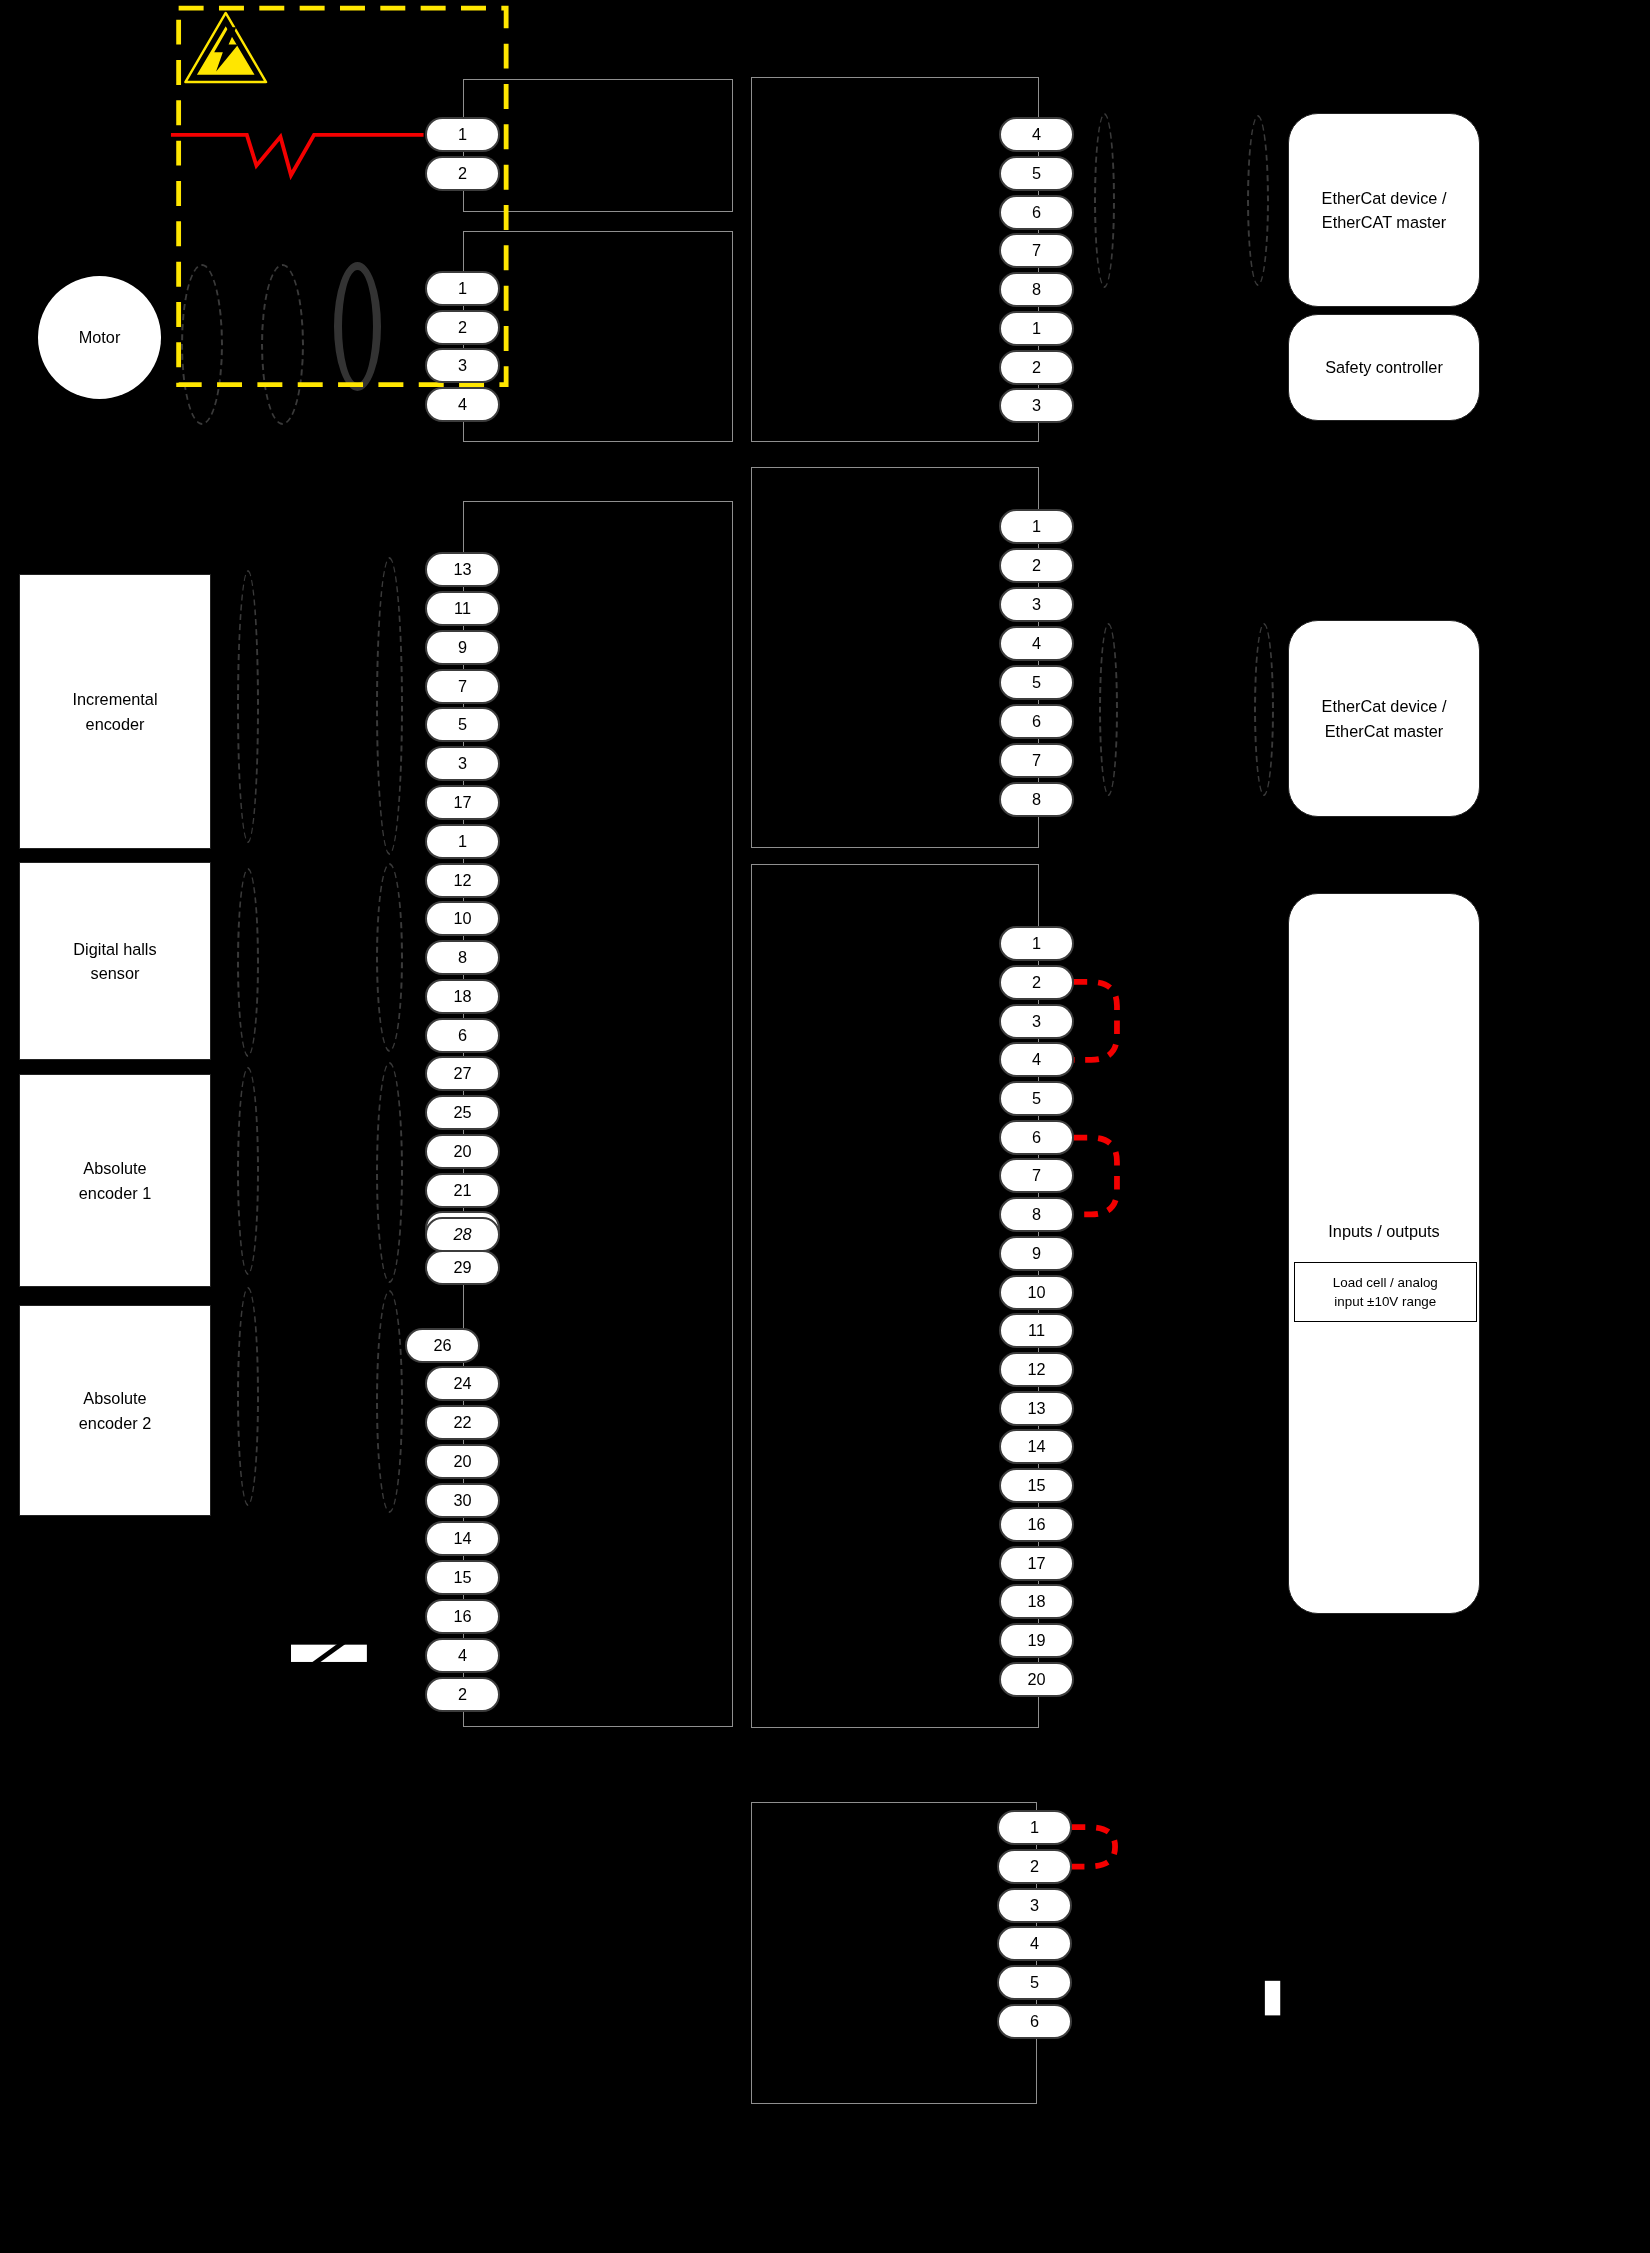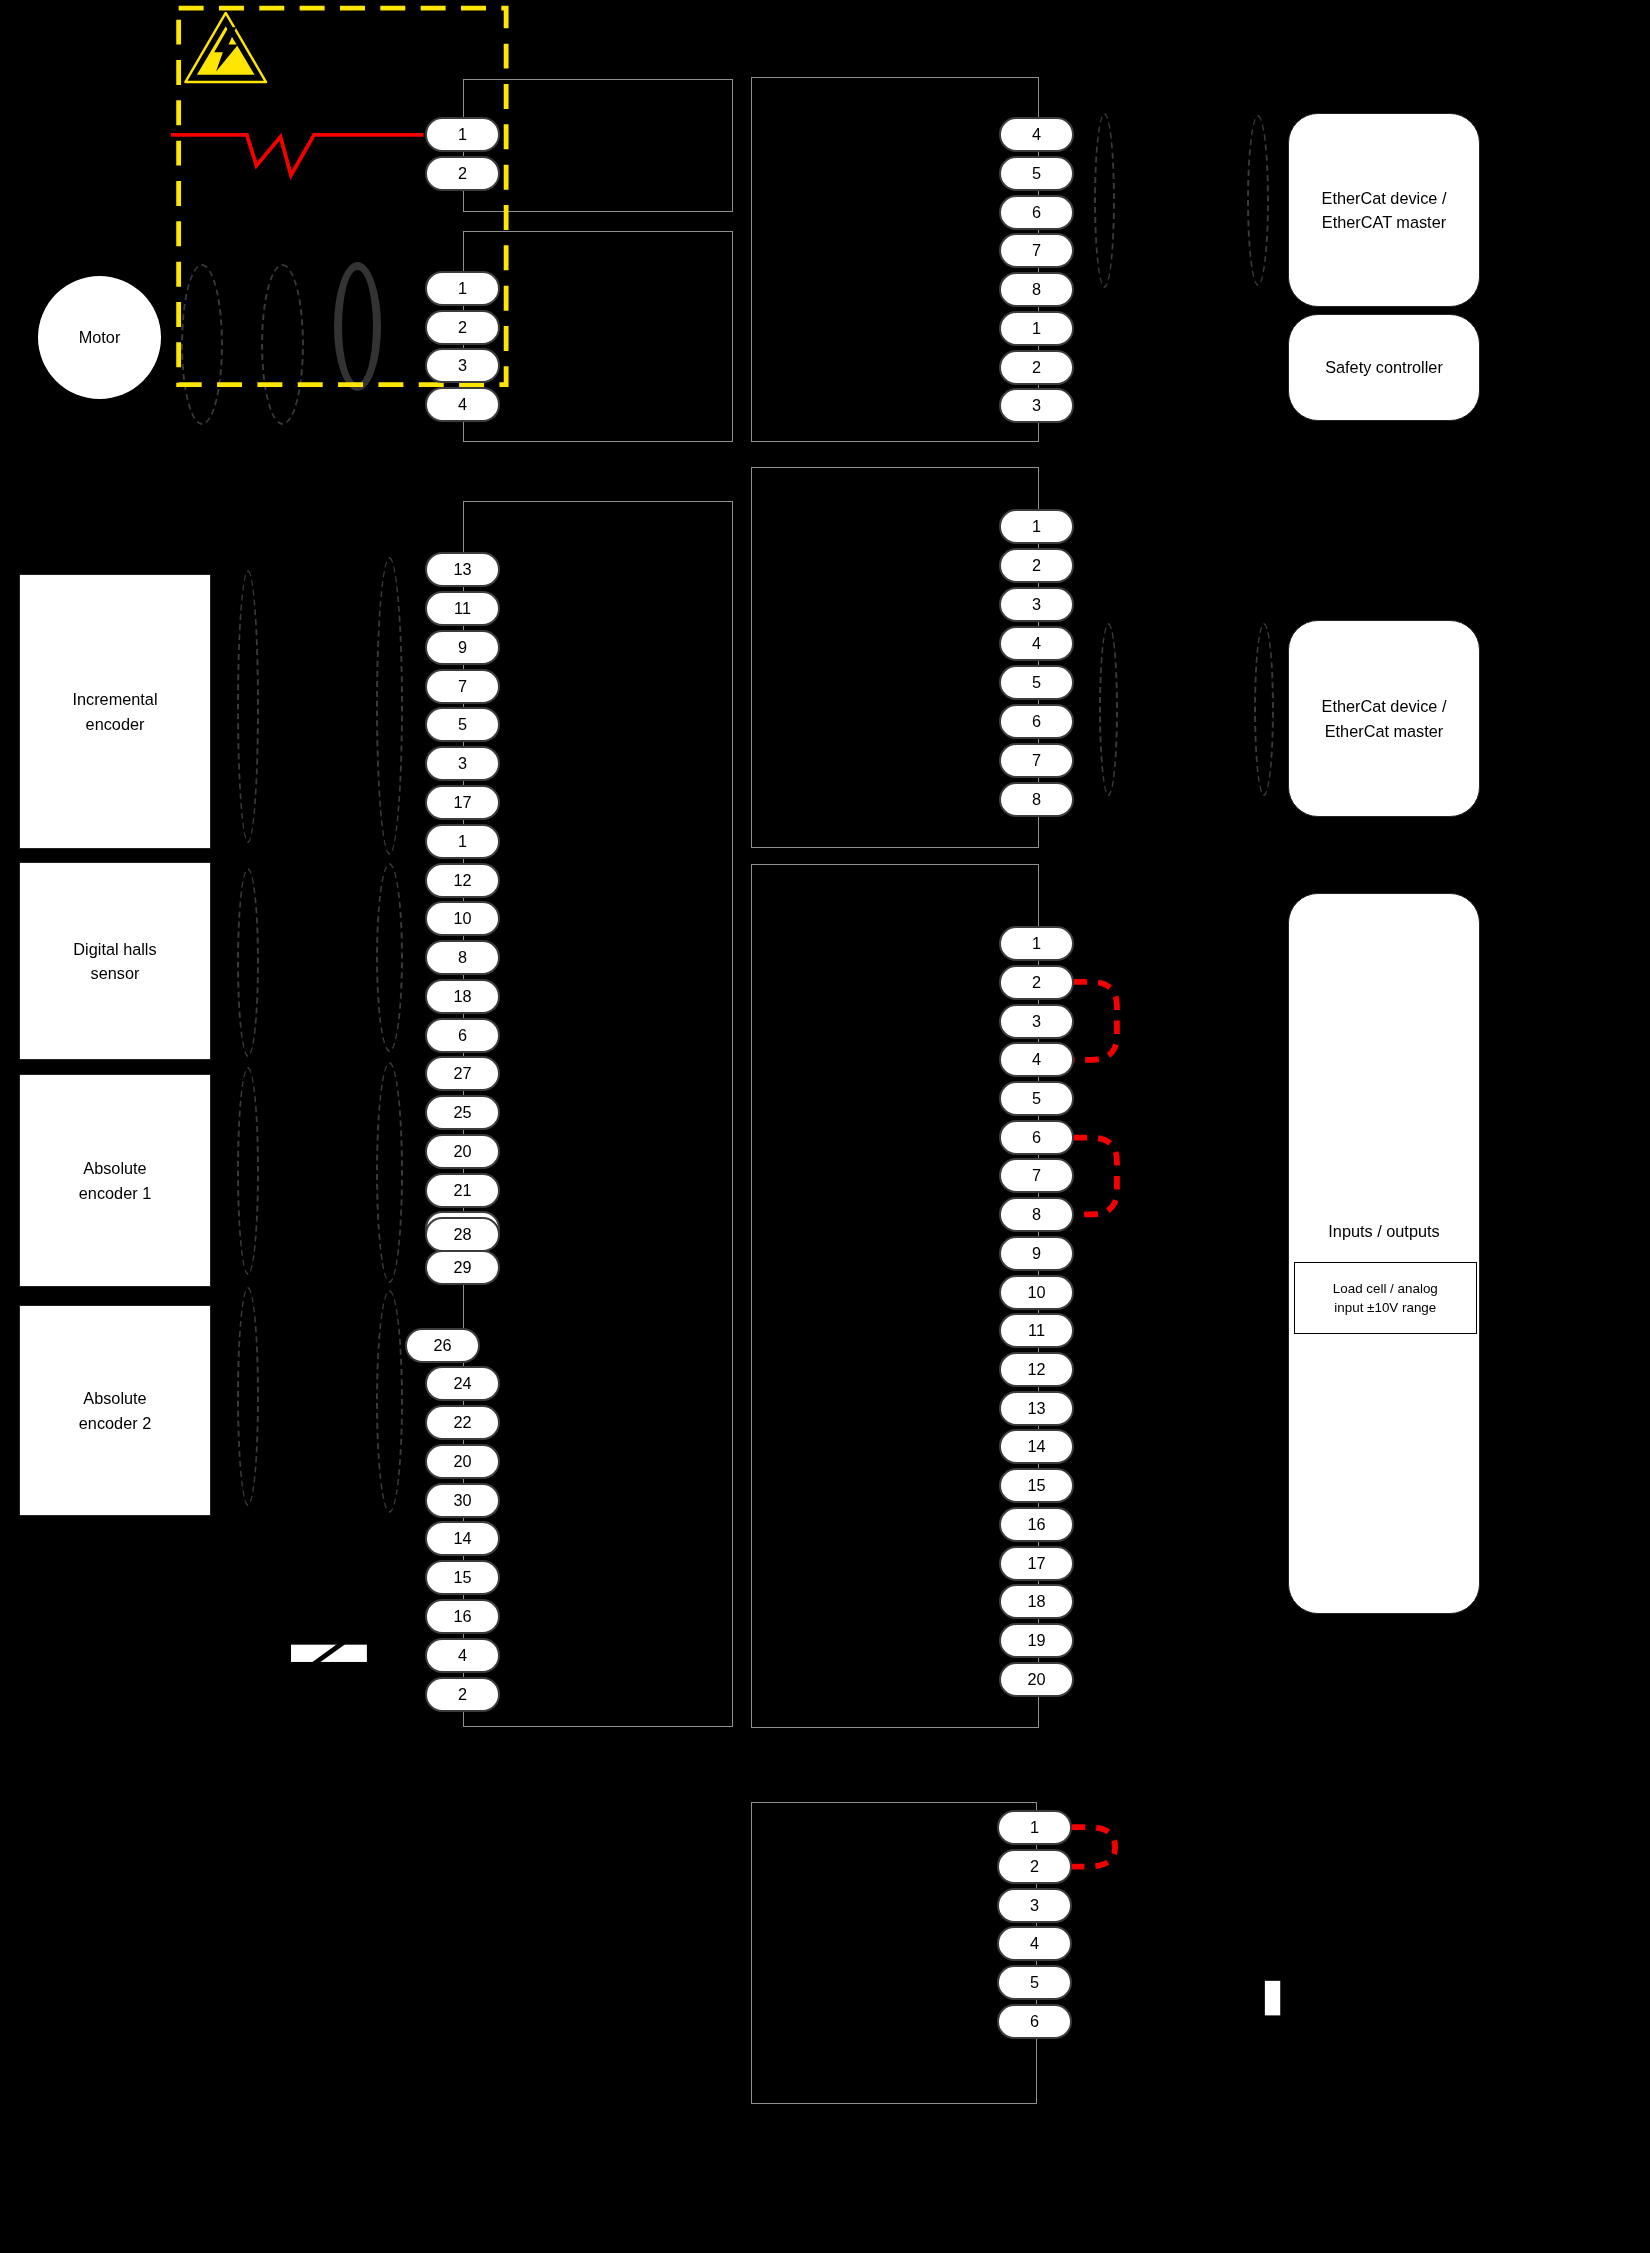--- a/index.html
+++ b/index.html
@@ -55,21 +55,21 @@
     box-sizing:border-box;
   }
   .lbox{left:19px;width:192px;}
   .rbox{left:1288px;width:192px;border-radius:30px;}
   #io-box{justify-content:flex-start;}
   #io-label{
     position:absolute;top:325px;left:0;width:100%;
     text-align:center;font-size:16.3px;
   }
   #load-cell-box{
-    position:absolute;top:368px;left:4.8px;width:183px;height:72px;
+    position:absolute;top:368px;left:4.8px;width:183px;height:60px;
     border:1.9px solid #000;background:#fff;
     display:flex;flex-direction:column;align-items:center;justify-content:center;
     font-size:13.4px;line-height:1.45;text-align:center;
     box-sizing:border-box;
   }
   #motor-circle{
     position:absolute;left:38px;top:276px;width:123px;height:123px;
     background:#fff;border-radius:50%;
     display:flex;align-items:center;justify-content:center;
     font-size:16.3px;color:#000;z-index:2;
@@ -168,21 +168,21 @@
       <div class="pin" style="left: 425px; top: 901px;">10</div>
       <div class="pin" style="left: 425px; top: 940px;">8</div>
       <div class="pin" style="left: 425px; top: 979px;">18</div>
       <div class="pin" style="left: 425px; top: 1018px;">6</div>
       <div class="pin" style="left: 425px; top: 1056px;">27</div>
       <div class="pin" style="left: 425px; top: 1095px;">25</div>
       <div class="pin" style="left: 425px; top: 1134px;">20</div>
       <div class="pin" style="left: 425px; top: 1173px;">21</div>
       <div class="pin" style="left: 425px; top: 1211px;">19</div>
       <div class="pin" style="left: 425px; top: 1250px;">29</div>
-      <div class="pin" style="left: 425px; top: 1217px;">28</div>
+      <div class="pin" style="left: 425px; top: 1217px; font-style: italic;">28</div>
       <div class="pin" style="left: 405px; top: 1328px;">26</div>
       <div class="pin" style="left: 425px; top: 1366px;">24</div>
       <div class="pin" style="left: 425px; top: 1405px;">22</div>
       <div class="pin" style="left: 425px; top: 1444px;">20</div>
       <div class="pin" style="left: 425px; top: 1483px;">30</div>
       <div class="pin" style="left: 425px; top: 1521px;">14</div>
       <div class="pin" style="left: 425px; top: 1560px;">15</div>
       <div class="pin" style="left: 425px; top: 1599px;">16</div>
       <div class="pin" style="left: 425px; top: 1638px;">4</div>
       <div class="pin" style="left: 425px; top: 1677px;">2</div>

